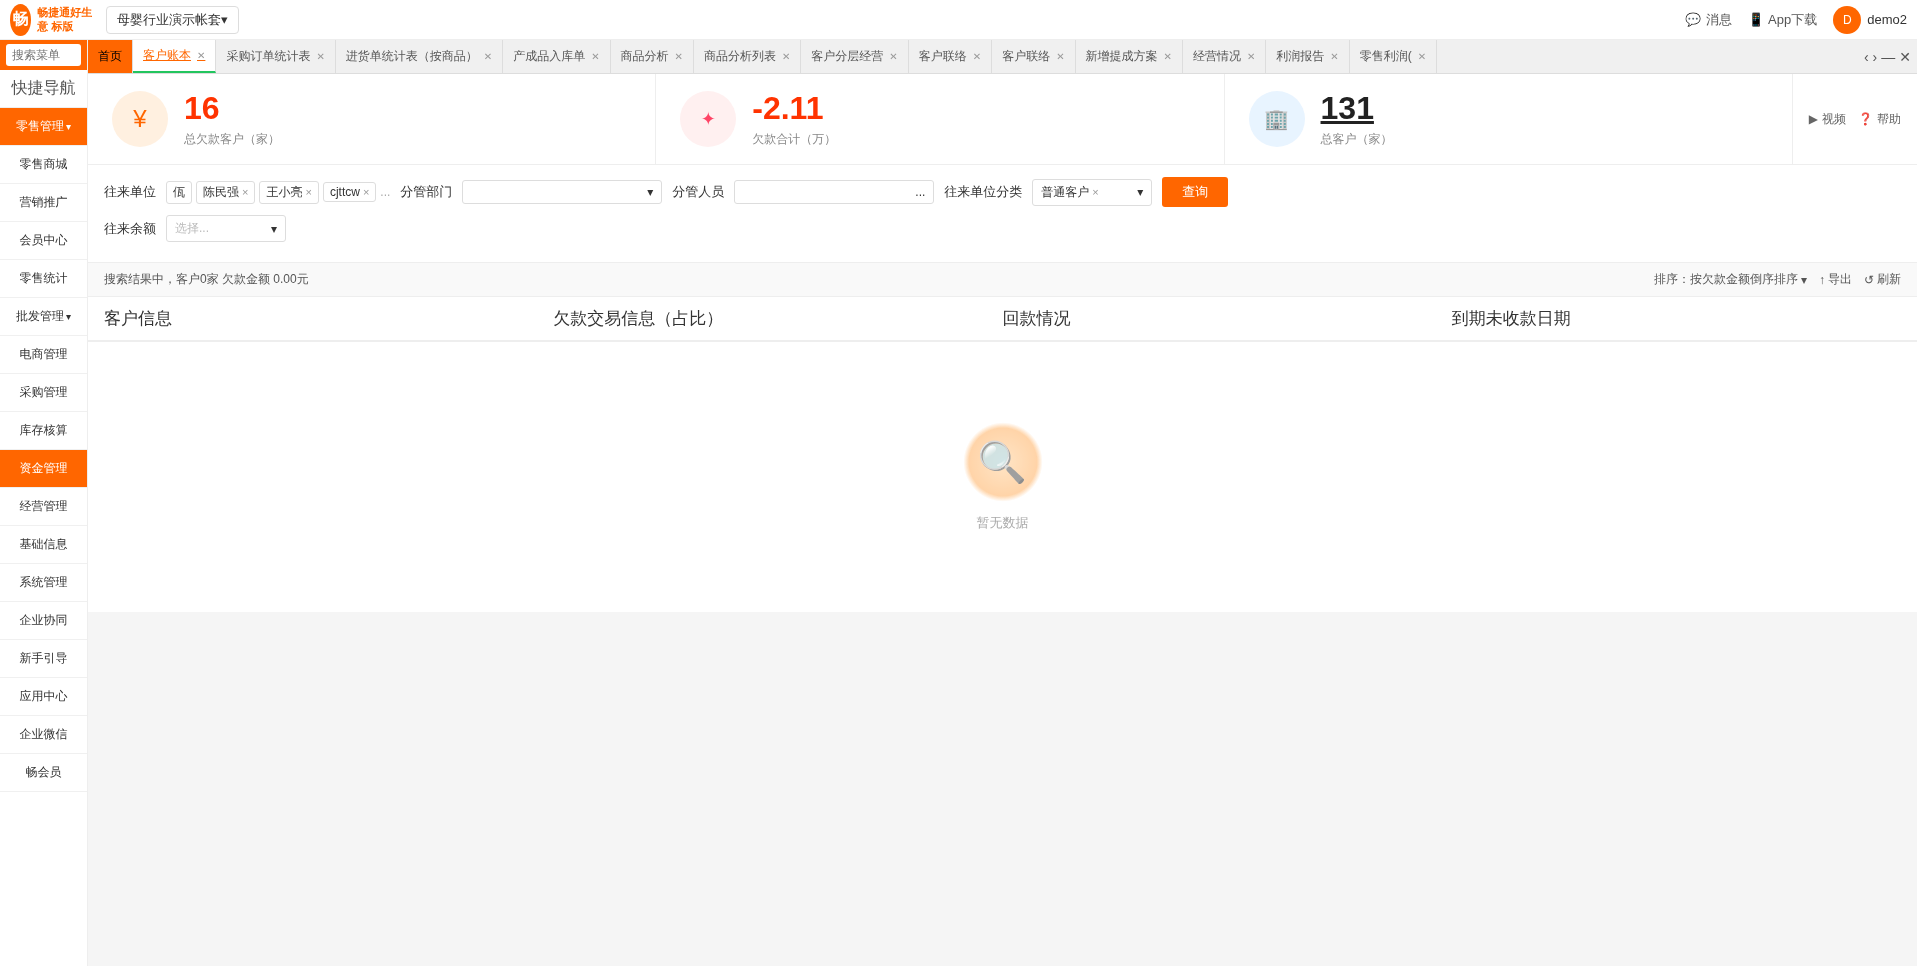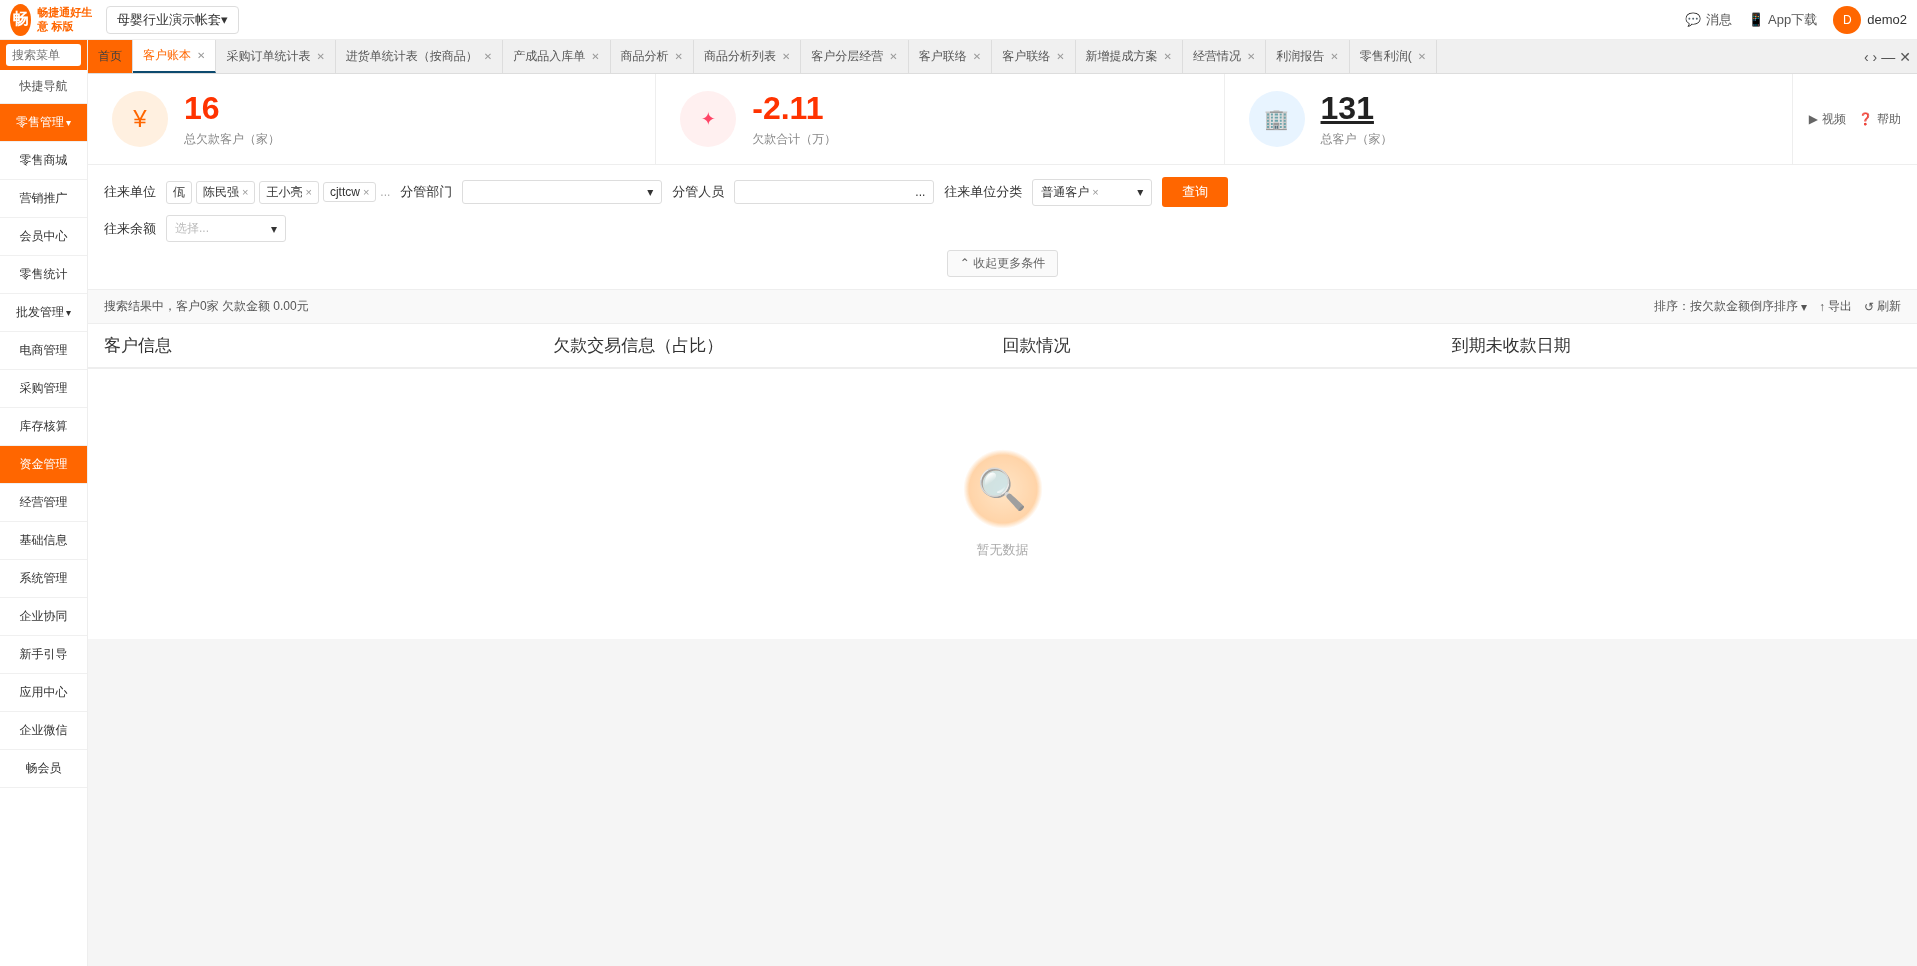--- a/index.html
+++ b/index.html
@@ -69,26 +69,27 @@
       white-space: nowrap;
       font-size: 12px;
       border-right: 1px solid #ddd;
       background: #f0f0f0;
       color: #555;
       min-width: 0;
     }
     .tab-item.active {
       background: #fff;
       color: #ff6600;
-      border-bottom: 2px solid #0c4a6e;
+      border-bottom: 2px solid #22c55e;
+      text-decoration: underline;
     }
     .tab-item .tab-close {
       font-size: 10px; color: #999; cursor: pointer; margin-left: 2px;
     }
-    .tab-item.home { background: #ff6600; color: #404040; }
+    .tab-item.home { background: #ff6600; color: #000000; }
     .tab-bar-actions {
       display: flex; align-items: center; padding: 0 6px; margin-left: auto; gap: 4px;
     }
     .tab-bar-actions span { cursor: pointer; color: #555; font-size: 14px; }
 
     
     .sidebar {
       position: fixed;
       top: 40px; left: 0;
       width: 88px;
@@ -102,21 +103,21 @@
     .sidebar-search {
       padding: 4px 6px;
       background: #ff6600;
     }
     .sidebar-search input {
       width: 100%; padding: 4px 6px; border: none; border-radius: 3px; font-size: 12px; outline: none;
     }
     .sidebar-nav-btn {
       padding: 8px 6px;
       text-align: center;
-      font-size: 12px;
+      font-size: 16px;
       color: #555;
       cursor: pointer;
       border-bottom: 1px solid #eee;
     }
     .sidebar-item {
       padding: 10px 6px;
       text-align: center;
       font-size: 12px;
       color: #333;
       cursor: pointer;
@@ -521,25 +522,20 @@
     </div>
 
     <div class="filter-row">
       <span class="filter-label">往来余额</span>
       <div class="filter-select">
         <span style="color:#bbb;">选择...</span>
         <span>▾</span>
       </div>
     </div>
 
-    <div style="display:flex;justify-content:center;margin-top:4px;">
-      <div class="collapse-btn">
-        <span>⌃ 收起更多条件</span>
-      </div>
-    </div>
   </div>
 
   <div class="results-bar">
     <span>搜索结果中，客户0家    欠款金额 0.00元</span>
     <div class="results-bar-right">
       <div class="sort-select">
         <span>排序：按欠款金额倒序排序</span>
         <span>▾</span>
       </div>
       <div class="results-bar-action">

